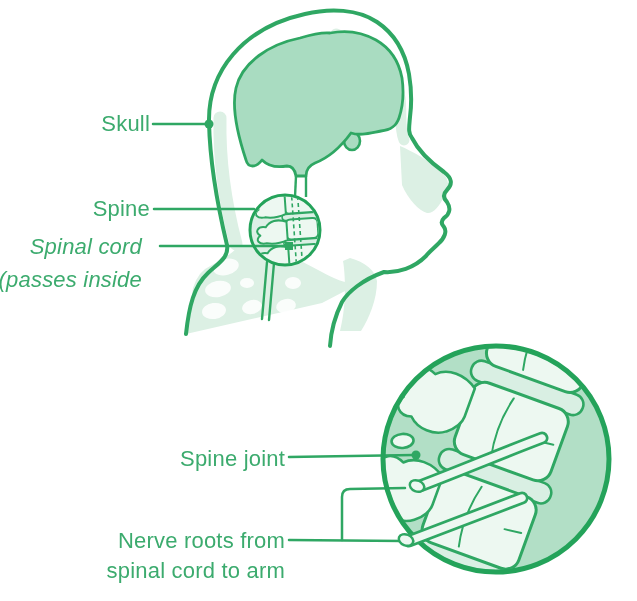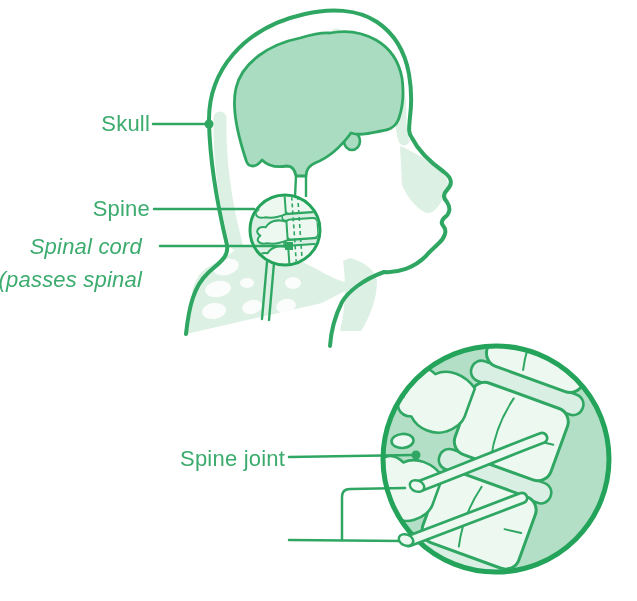--- a/index.html
+++ b/index.html
@@ -193,21 +193,25 @@
   <div class="label" style="right:487px;top:109px;">
     <span>Skull</span>
   </div>
 
   <div class="label" style="right:487px;top:194px;text-align:right;">
     <span>Spine</span>
   </div>
 
   <div class="label" style="right:495px;top:230px;line-height:33px;font-style:italic;">
     <span>Spinal cord</span>
-    <span class="ln2">(passes spinal</span>
+    <span class="ln2">(passes inside</span>
   </div>
 
   <div class="label" style="right:352px;top:444px;">
     <span>Spine joint</span>
   </div>
 
+  <div class="label" style="right:352px;top:526px;">
+    <span>Nerve roots from</span>
+    <span class="ln2">spinal cord to arm</span>
+  </div>
 
 </div>
 
 </body></html>

